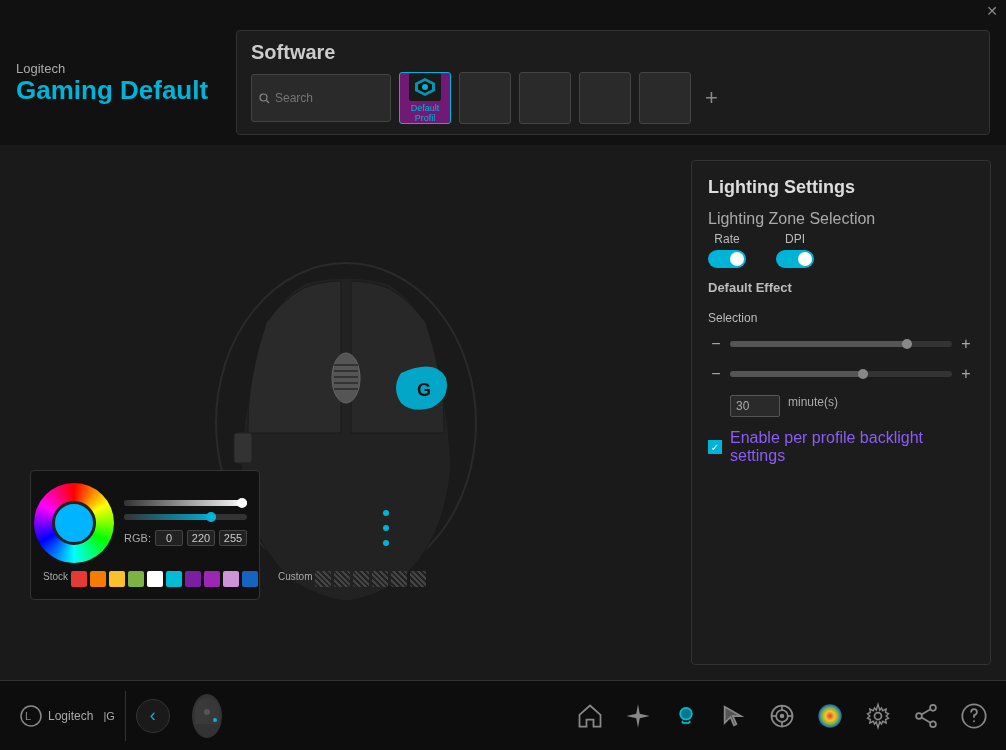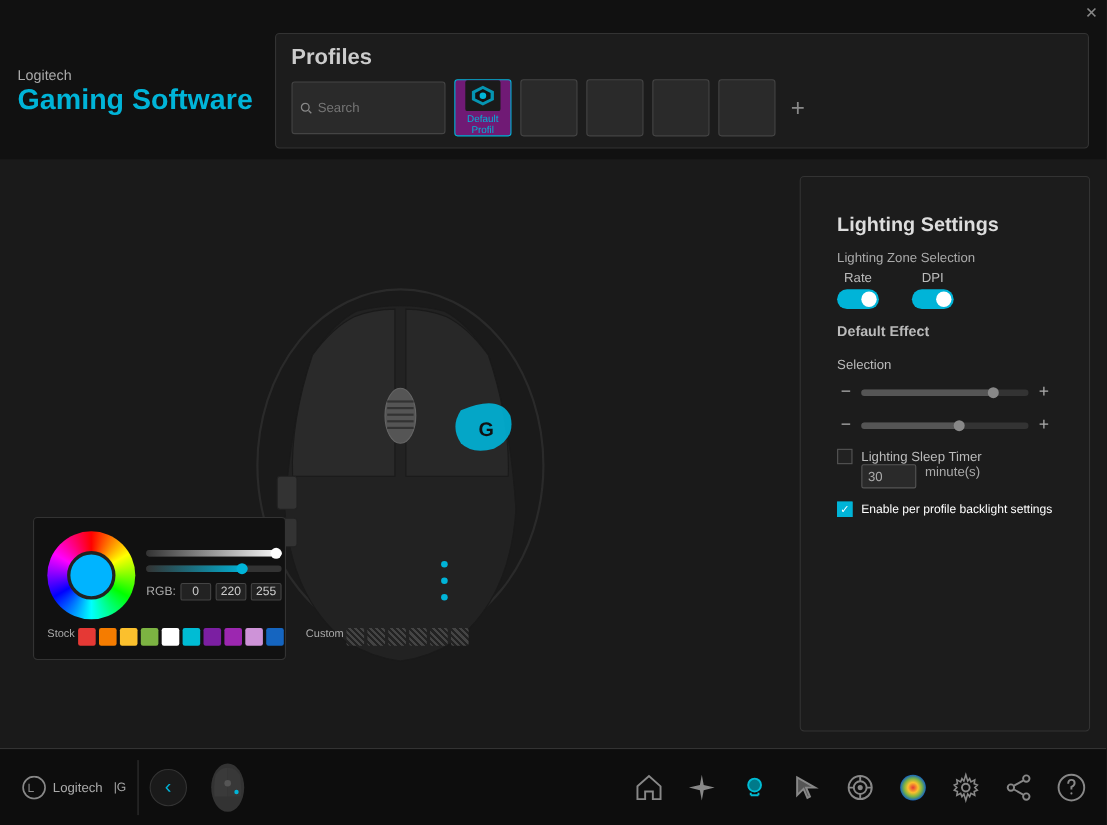--- a/index.html
+++ b/index.html
@@ -130,20 +130,21 @@
       background: #111;
       border: 1px solid #333;
       border-radius: 4px;
       padding: 12px;
       width: 230px;
     }
     .color-picker-inner {
       display: flex;
       align-items: center;
       gap: 10px;
+      justify-content: flex-end;
     }
     .color-wheel {
       width: 80px;
       height: 80px;
       border-radius: 50%;
       position: relative;
       flex-shrink: 0;
     }
     .color-wheel-ring {
       width: 80px;
@@ -243,38 +244,38 @@
     .swatch-hatched {
       width: 16px;
       height: 16px;
       border-radius: 2px;
       background: repeating-linear-gradient(45deg, #444 0px, #444 2px, #222 2px, #222 4px);
       cursor: pointer;
     }
 
     
     .lighting-panel {
-      width: 264px;
+      width: 300px;
       background: #1c1c1c;
       border: 1px solid #333;
       border-radius: 4px;
       margin: 15px 15px 15px 0;
-      padding: 33px;
+      padding: 16px;
       display: flex;
       flex-direction: column;
       gap: 12px;
     }
     .lighting-title {
       color: #ddd;
       font-size: 18px;
       font-weight: bold;
     }
     .section-label {
       color: #aaa;
-      font-size: 12px;
+      font-size: 16px;
       margin-bottom: 4px;
     }
     .zone-row {
       display: flex;
       gap: 30px;
       align-items: center;
     }
     .zone-item {
       display: flex;
       flex-direction: column;
@@ -403,21 +404,21 @@
       background: #00b4d8;
       border: 1px solid #00b4d8;
       display: inline-flex;
       align-items: center;
       justify-content: center;
       flex-shrink: 0;
       cursor: pointer;
       color: #fff;
       font-size: 10px;
     }
-    .backlight-label { color: #ffffff; font-size: 11px; text-align: center; }
+    .backlight-label { color: #8b5cf6; font-size: 16px; }
 
     
     .bottom-nav {
       height: 70px;
       background: #0d0d0d;
       border-top: 1px solid #333;
       display: flex;
       align-items: center;
       padding: 0 10px;
       gap: 4px;
@@ -497,25 +498,25 @@
 
 <div class="app-wrapper">
 
   <div class="title-bar">
     <span class="title-bar-close">✕</span>
   </div>
 
   <div class="header-wrapper">
     <div class="logo-area">
       <span class="logo-logitech">Logitech</span>
-      <span class="logo-gaming">Gaming Software</span>
+      <span class="logo-gaming">Gaming Default</span>
     </div>
 
     <div class="profiles-panel">
-      <div class="profiles-title">Profiles</div>
+      <div class="profiles-title">Software</div>
       <div class="profiles-row">
 
         <div class="search-box">
           <svg class="search-icon-svg" width="11" height="11" viewBox="0 0 11 11">
             <circle cx="4.5" cy="4.5" r="3.5" stroke="#888" stroke-width="1.2" fill="none"></circle>
             <line x1="7.5" y1="7.5" x2="10" y2="10" stroke="#888" stroke-width="1.2"></line>
           </svg>
           <input class="search-input" type="text" placeholder="Search" style="">
         </div>
 
@@ -676,24 +677,20 @@
           <span class="br-btn">−</span>
           <div class="br-track">
             <div class="br-fill" style="width:60%;"></div>
             <div class="br-thumb" style="right:38%;"></div>
           </div>
           <span class="br-btn">+</span>
         </div>
       </div>
 
       <div>
-        <div class="sleep-row">
-          <div class="checkbox-custom"></div>
-          <span class="sleep-label">Lighting Sleep Timer</span>
-        </div>
         <div class="sleep-input-row">
           <input class="sleep-input" type="text" value="30" style="">
           <span class="sleep-unit">minute(s)</span>
         </div>
       </div>
 
       <div class="backlight-row">
         <div class="checkbox-checked">✓</div>
         <span class="backlight-label">Enable per profile backlight settings</span>
       </div>

